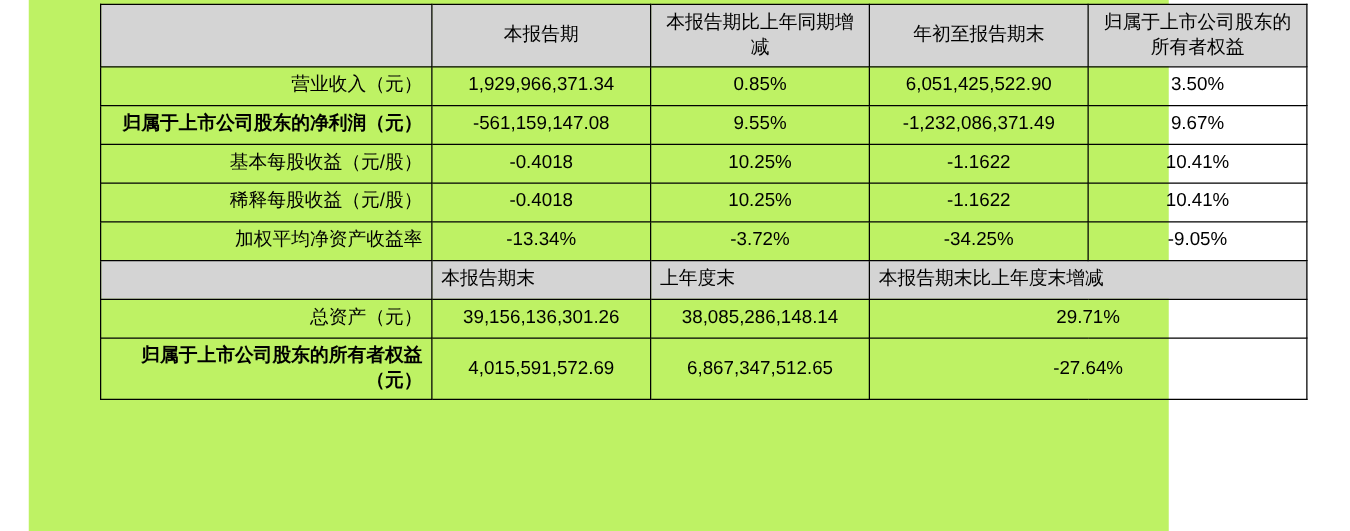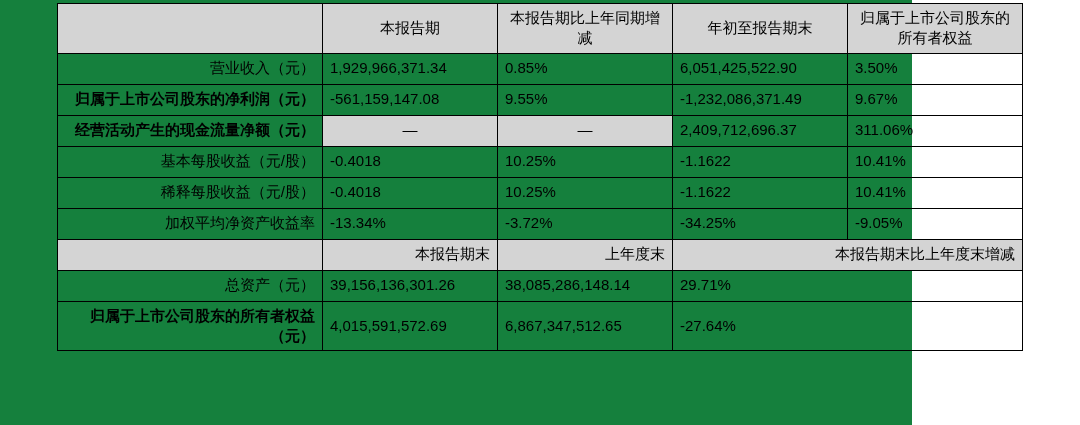--- a/index.html
+++ b/index.html
@@ -11,21 +11,22 @@
     width: 1080px;
     height: 425px;
     font-family: "Liberation Sans", sans-serif;
     color: #000000;
     overflow: hidden;
   }
   .page {
     position: relative;
     width: 912px;
     height: 425px;
-    background: #15803d;
+    background: #bef264;
+    margin-left: 23px;
   }
   .table-wrap {
     position: absolute;
     left: 57px;
     top: 3px;
     width: 965px;
   }
   table.fin {
     border-collapse: collapse;
     width: 965px;
@@ -48,30 +49,30 @@
   .hdr {
     background: #d4d4d4;
     text-align: center;
     font-size: 15px;
     height: 56px;
   }
   .label-cell {
     text-align: right;
   }
   .num {
-    text-align: left;
+    text-align: center;
     font-size: 15px;
   }
   .dash {
     text-align: center;
     background: #d4d4d4;
   }
   .subhdr {
     background: #d4d4d4;
-    text-align: right;
+    text-align: left;
   }
   .blank-label {
     background: #d4d4d4;
   }
   .tall {
     height: 46px;
     font-weight: bold;
   }
 </style>
 </head>
@@ -106,27 +107,20 @@
 
         <tr>
           <td class="label-cell tall">归属于上市公司股东的净利润（元）</td>
           <td class="num">-561,159,147.08</td>
           <td class="num">9.55%</td>
           <td class="num">-1,232,086,371.49</td>
           <td class="num">9.67%</td>
         </tr>
 
 
-        <tr>
-          <td class="label-cell tall">经营活动产生的现金流量净额（元）</td>
-          <td class="dash">—</td>
-          <td class="dash">—</td>
-          <td class="num">2,409,712,696.37</td>
-          <td class="num">311.06%</td>
-        </tr>
 
         <tr>
           <td class="label-cell">基本每股收益（元/股）</td>
           <td class="num">-0.4018</td>
           <td class="num">10.25%</td>
           <td class="num">-1.1622</td>
           <td class="num">10.41%</td>
         </tr>
 
         <tr>

